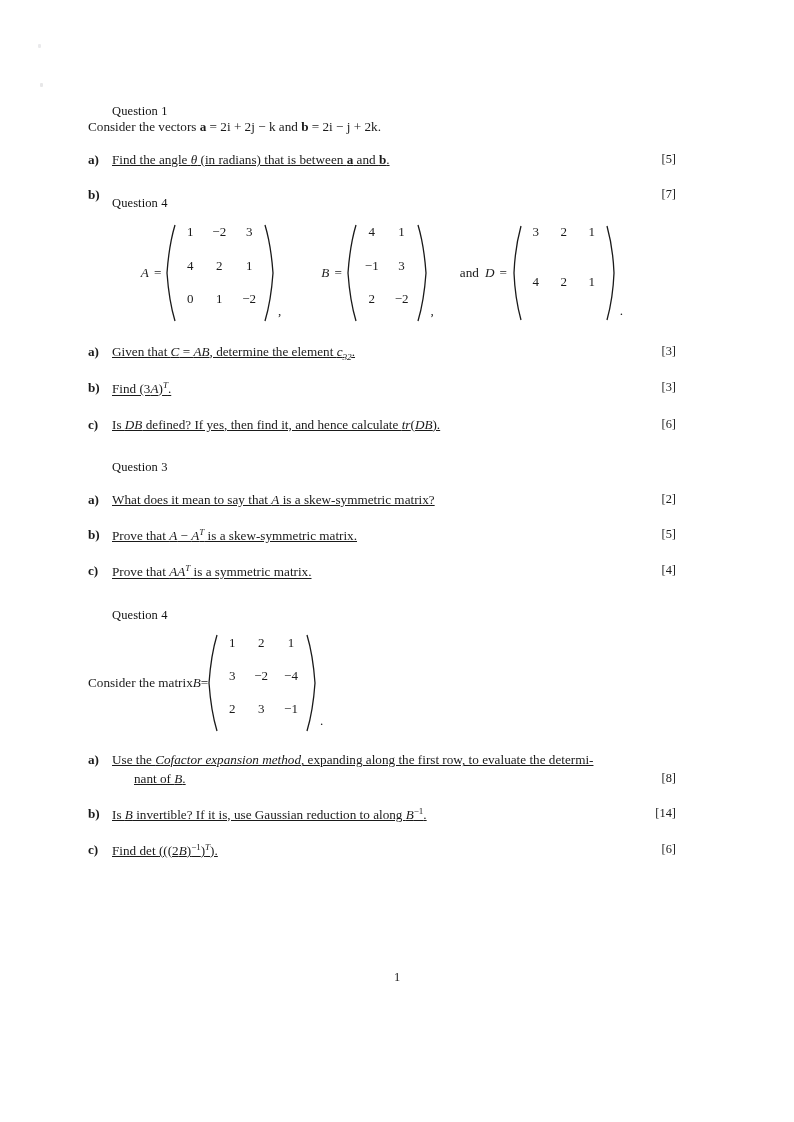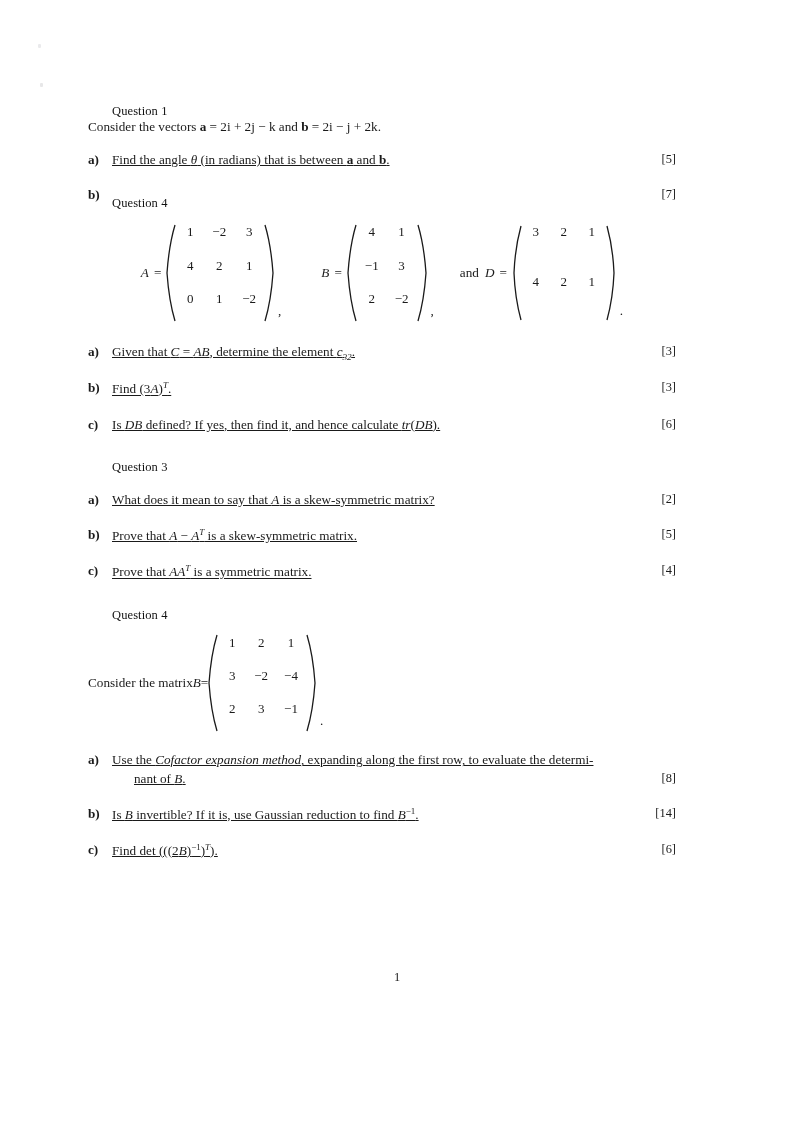--- a/index.html
+++ b/index.html
@@ -290,21 +290,21 @@
       </div>
 
       <div class="item" style="margin-top:18px">
         <span class="lbl">a)</span>
         <span class="body"><span>Use the </span><span class="em">Cofactor expansion method</span><span>, expanding along the first row, to evaluate the determi-</span><span class="indent2"><span>nant of </span><i class="mvar">B</i><span>.</span></span></span>
         <span class="marks second">[8]</span>
       </div>
 
       <div class="item">
         <span class="lbl">b)</span>
-        <span class="body"><span>Is </span><i class="mvar">B</i><span> invertible? If it is, use Gaussian reduction to find </span><i class="mvar">B</i><sup class="exn">−1</sup><span>.</span></span>
+        <span class="body"><span>Is </span><i class="mvar">B</i><span> invertible? If it is, use Gaussian reduction to along </span><i class="mvar">B</i><sup class="exn">−1</sup><span>.</span></span>
         <span class="marks base">[14]</span>
       </div>
 
       <div class="item">
         <span class="lbl">c)</span>
         <span class="body"><span>Find det </span><span>(((2</span><i class="mvar">B</i><span>)</span><sup class="exn">−1</sup><span>)</span><sup class="ex">T</sup><span>).</span></span>
         <span class="marks base">[6]</span>
       </div>
     </div>
 

